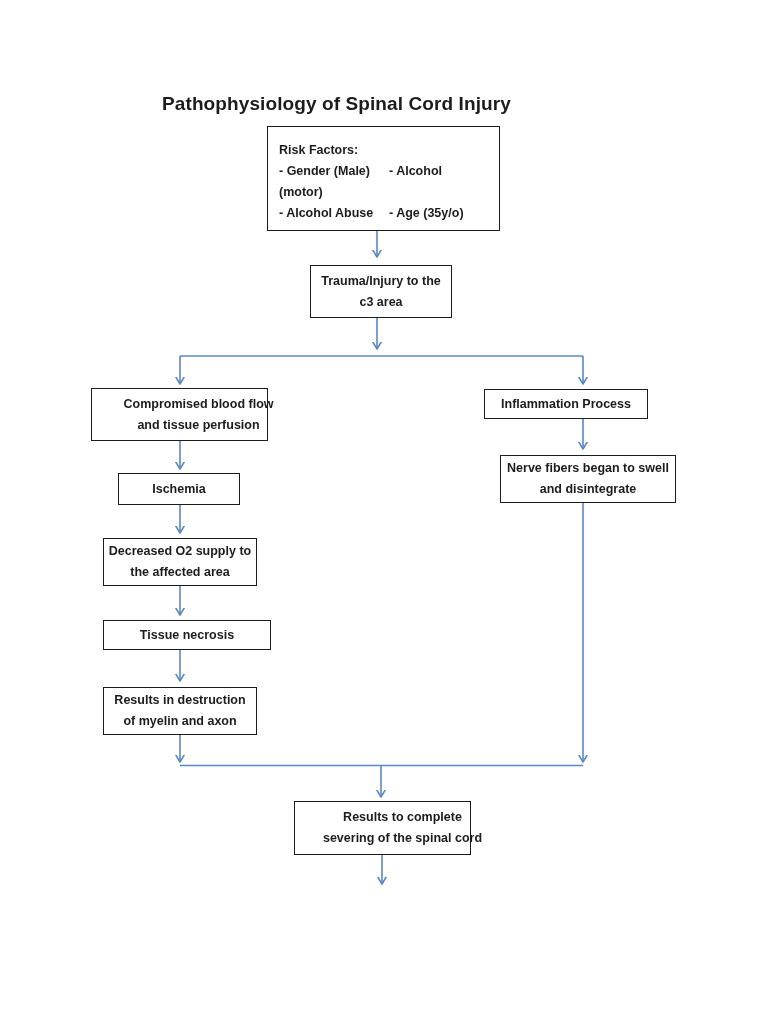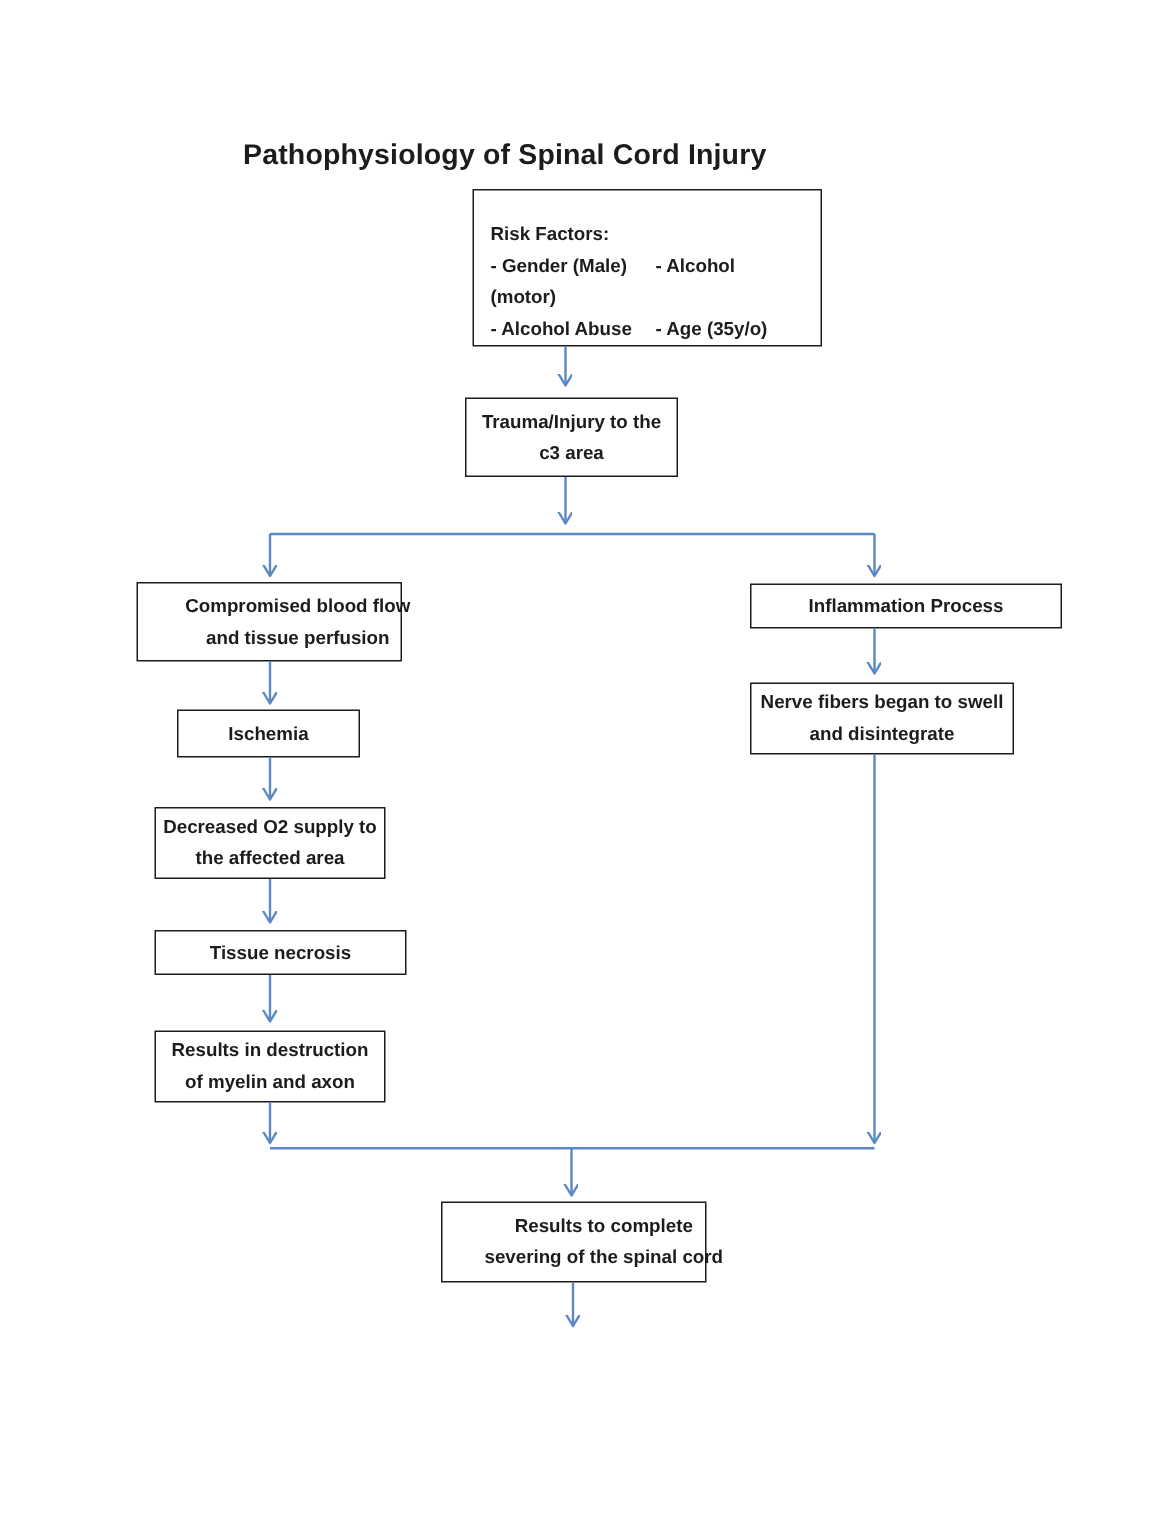--- a/index.html
+++ b/index.html
@@ -18,31 +18,31 @@
   }
   .node{
     position:absolute;box-sizing:border-box;
     border:1.5px solid #1c1c1c;background:#ffffff;
     display:flex;flex-direction:column;justify-content:center;align-items:center;
     text-align:center;font-weight:bold;font-size:12.5px;color:#1c1c1c;
   }
   .node .ln{line-height:21px;white-space:nowrap;}
   
   #n-risk{left:267px;top:126px;width:233px;height:105px;
-    justify-content:flex-end;align-items:stretch;text-align:left;
-    padding:7px 0 0 11px;margin-left:48px;}
+    justify-content:center;align-items:stretch;text-align:left;
+    padding:7px 0 0 11px;}
   #n-risk .row{position:relative;line-height:21px;white-space:nowrap;}
   #n-risk .row .right{position:absolute;left:110px;top:0;}
   #n-trauma{left:310px;top:265px;width:142px;height:53px;}
   #n-compromised{left:91px;top:388px;width:177px;height:53px;padding-left:38px;}
   #n-ischemia{left:118px;top:473px;width:122px;height:32px;}
   #n-decreased{left:103px;top:538px;width:154px;height:48px;}
   #n-necrosis{left:103px;top:620px;width:168px;height:30px;}
   #n-destruction{left:103px;top:687px;width:154px;height:48px;}
-  #n-inflammation{left:500px;top:389px;width:208px;height:30px;justify-content:center;}
+  #n-inflammation{left:484px;top:389px;width:164px;height:30px;justify-content:center;}
   #n-nerve{left:500px;top:455px;width:176px;height:48px;}
   #n-severing{left:294px;top:801px;width:177px;height:54px;padding-left:40px;}
   svg.connectors{position:absolute;left:0;top:0;pointer-events:none;}
   svg.connectors path{stroke:#5b88c2;stroke-width:1.6;fill:none;}
 </style>
 </head>
 <body>
 
 <div class="page">
 

